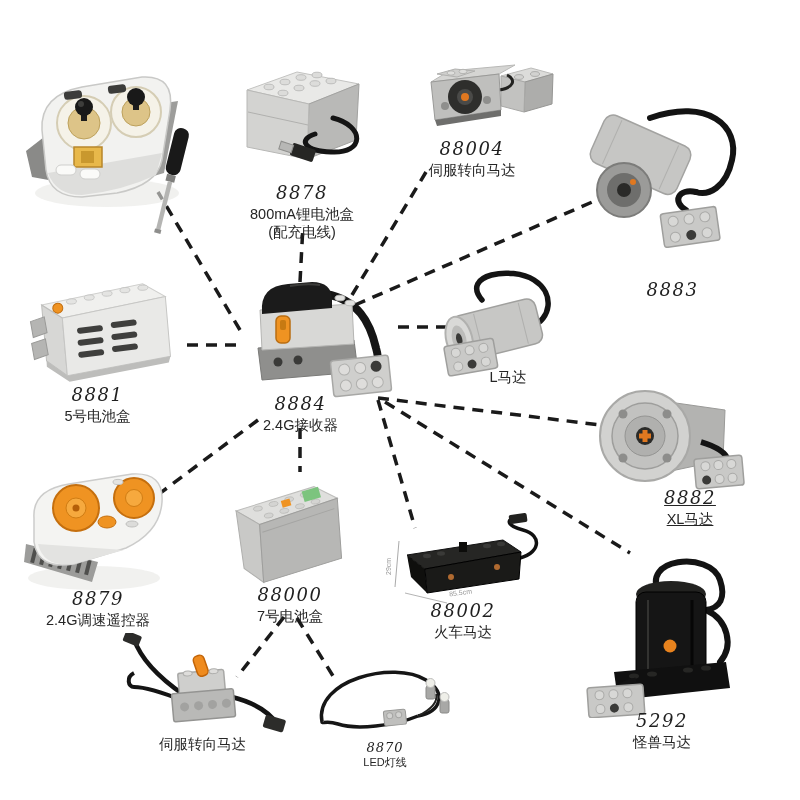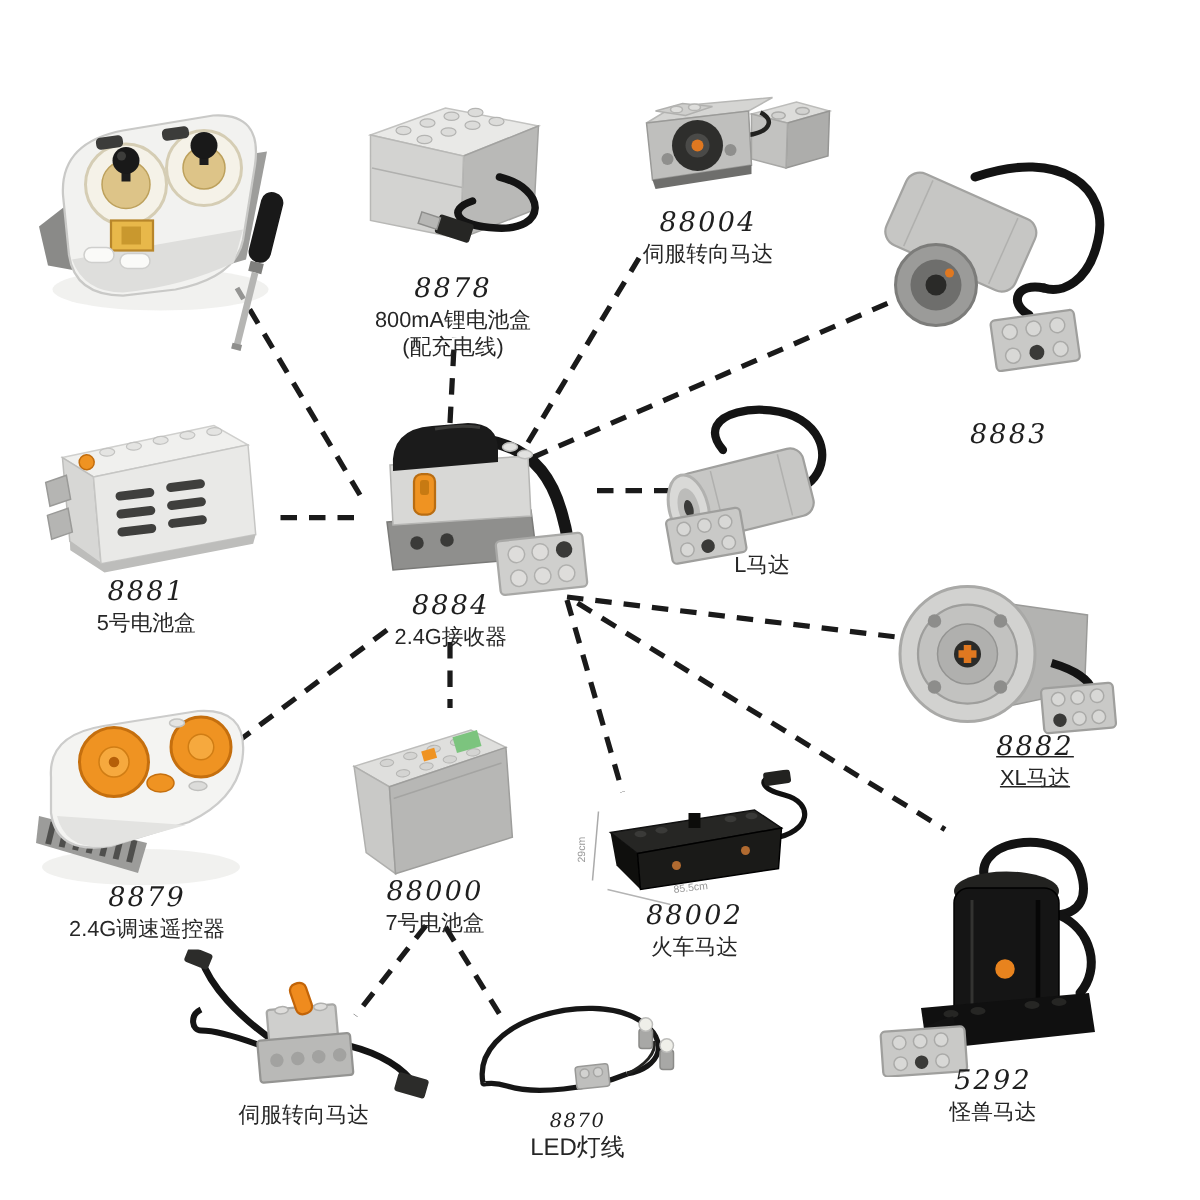--- a/index.html
+++ b/index.html
@@ -6,21 +6,21 @@
   #stage{position:relative;width:800px;height:800px;background:#ffffff;overflow:hidden;
          font-family:"Liberation Sans",sans-serif;color:#242424;}
   #conn-svg{position:absolute;left:0;top:0;z-index:1;}
   .conn{stroke:#1a1a1a;stroke-width:3.5;stroke-dasharray:11 8;fill:none;}
   .comp{position:absolute;z-index:2;}
   .comp svg{display:block;}
   .label{position:absolute;z-index:3;text-align:center;line-height:1.25;}
   .code{font-family:"DejaVu Serif",serif;font-style:italic;font-size:18px;letter-spacing:1.5px;color:#1f1f1f;}
   .cname{font-size:14.5px;color:#262626;}
   .label.small .code{font-size:13px;letter-spacing:1px;}
-  .label.small .cname{font-size:16px;}
+  .label.small .cname{font-size:11px;}
   .dim{position:absolute;font-size:7px;color:#979797;z-index:3;}
   .dim-v{transform:rotate(-90deg);transform-origin:left top;}
   .dim-h{transform:rotate(-7deg);}
 </style>
 </head>
 <body>
 
 <div id="stage">
 
   <svg id="conn-svg" width="800" height="800">

